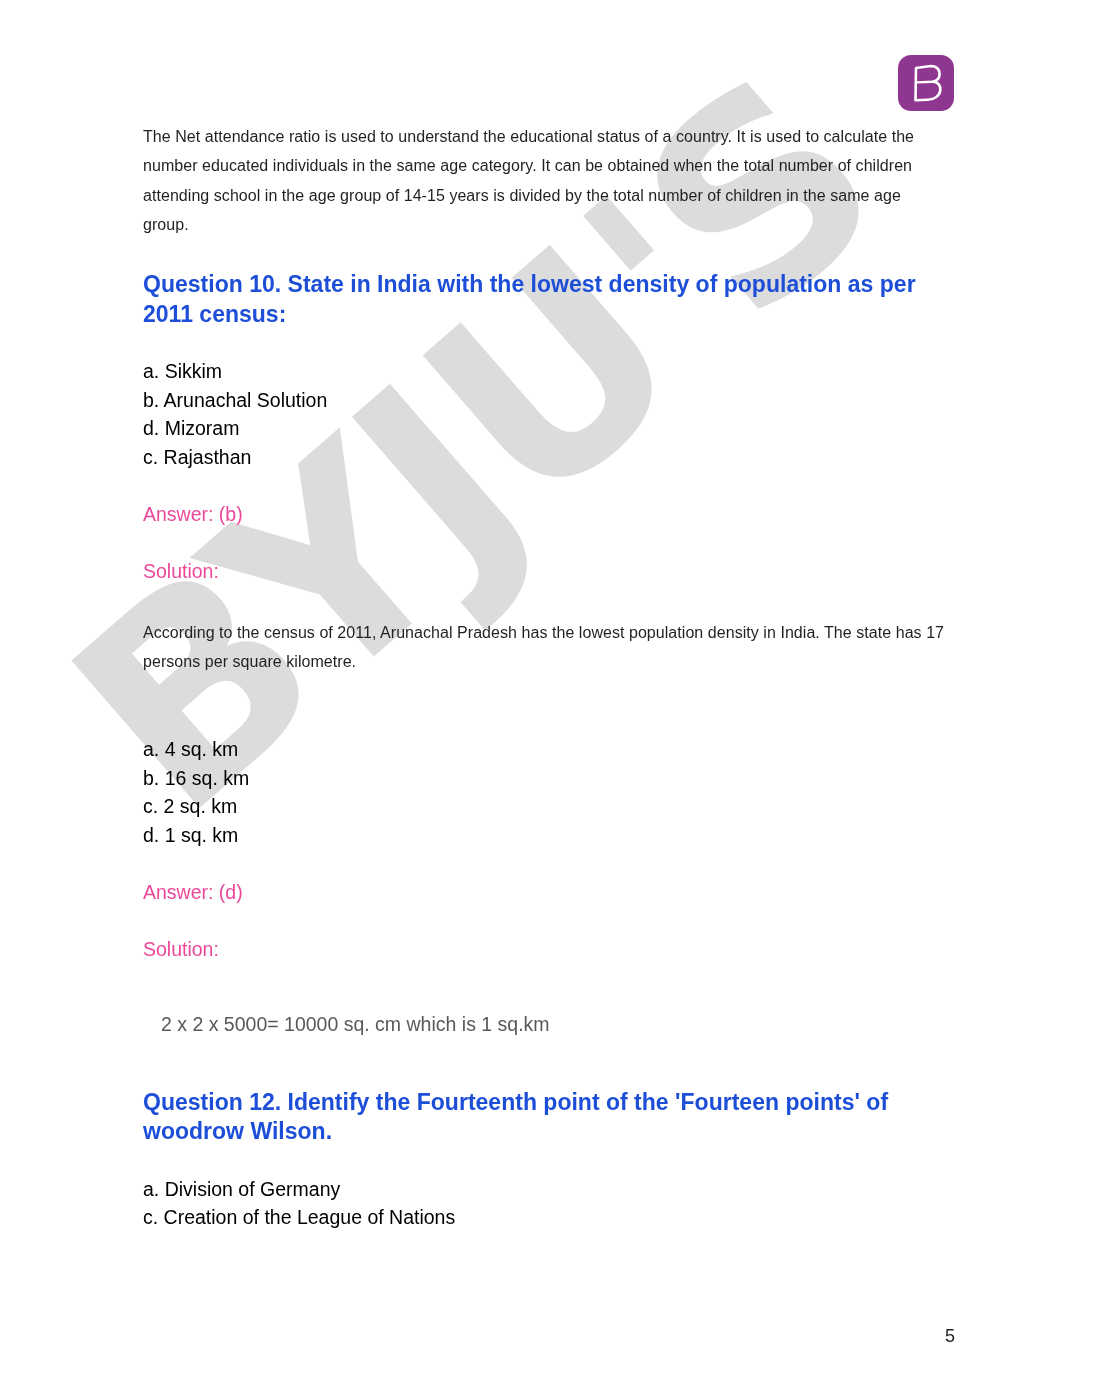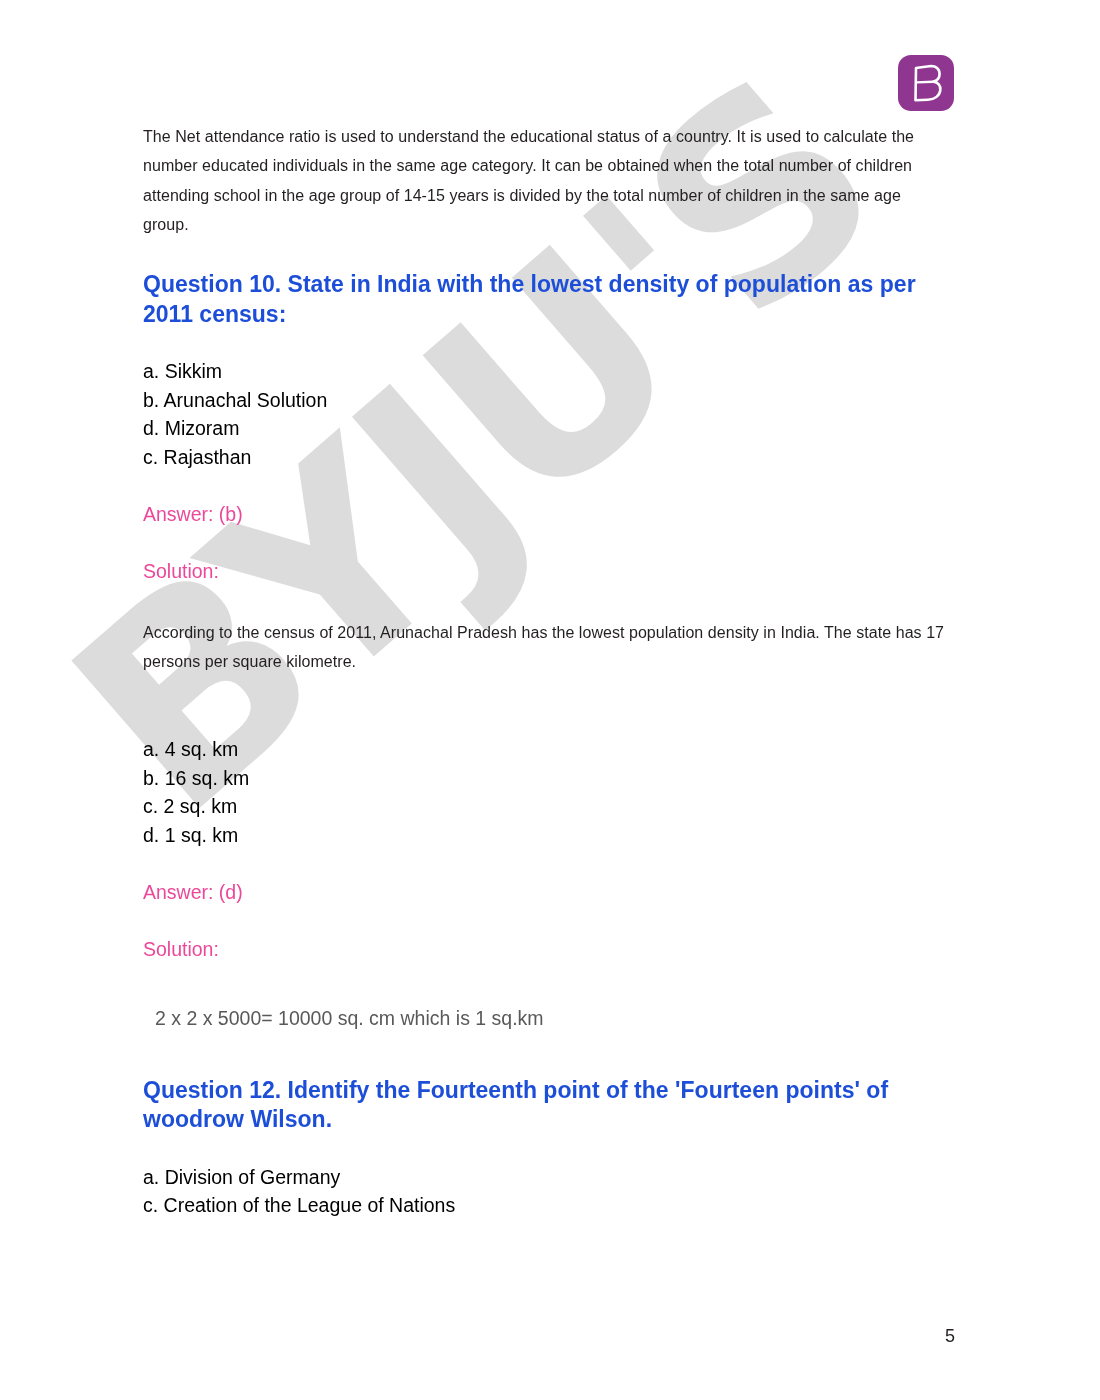--- a/index.html
+++ b/index.html
@@ -111,21 +111,21 @@
     font-size: 19.5px;
     line-height: 29px;
     color: #ec4899;
     margin: 0;
   }
 
   .calc {
     font-size: 19.5px;
     line-height: 29px;
     color: #595959;
-    margin: 12px;
+    margin: 18px;
   }
 
   
   .page-number {
     position: absolute;
     right: 145px;
     bottom: 53px;
     font-size: 18px;
     color: #231f20;
     z-index: 2;

